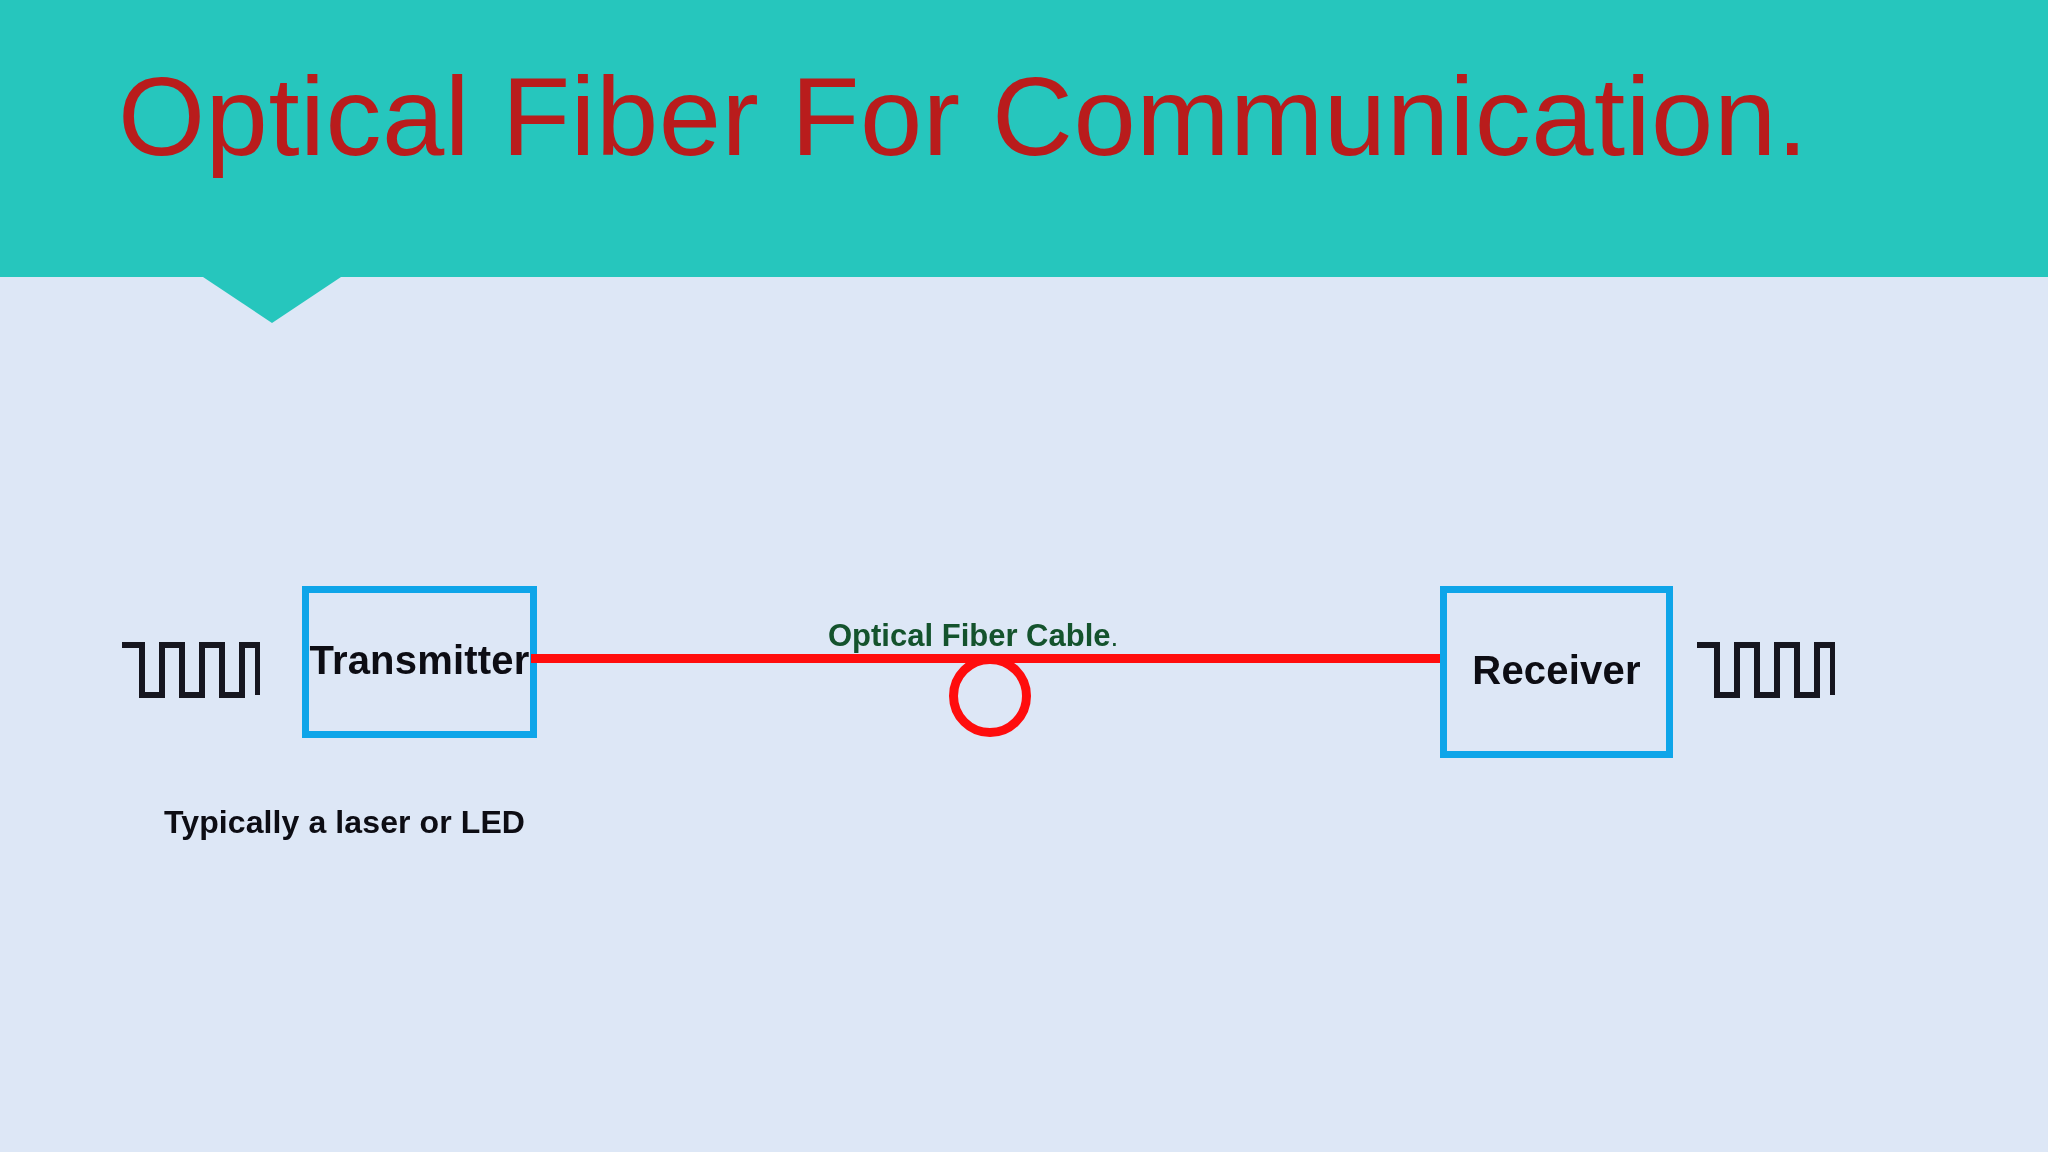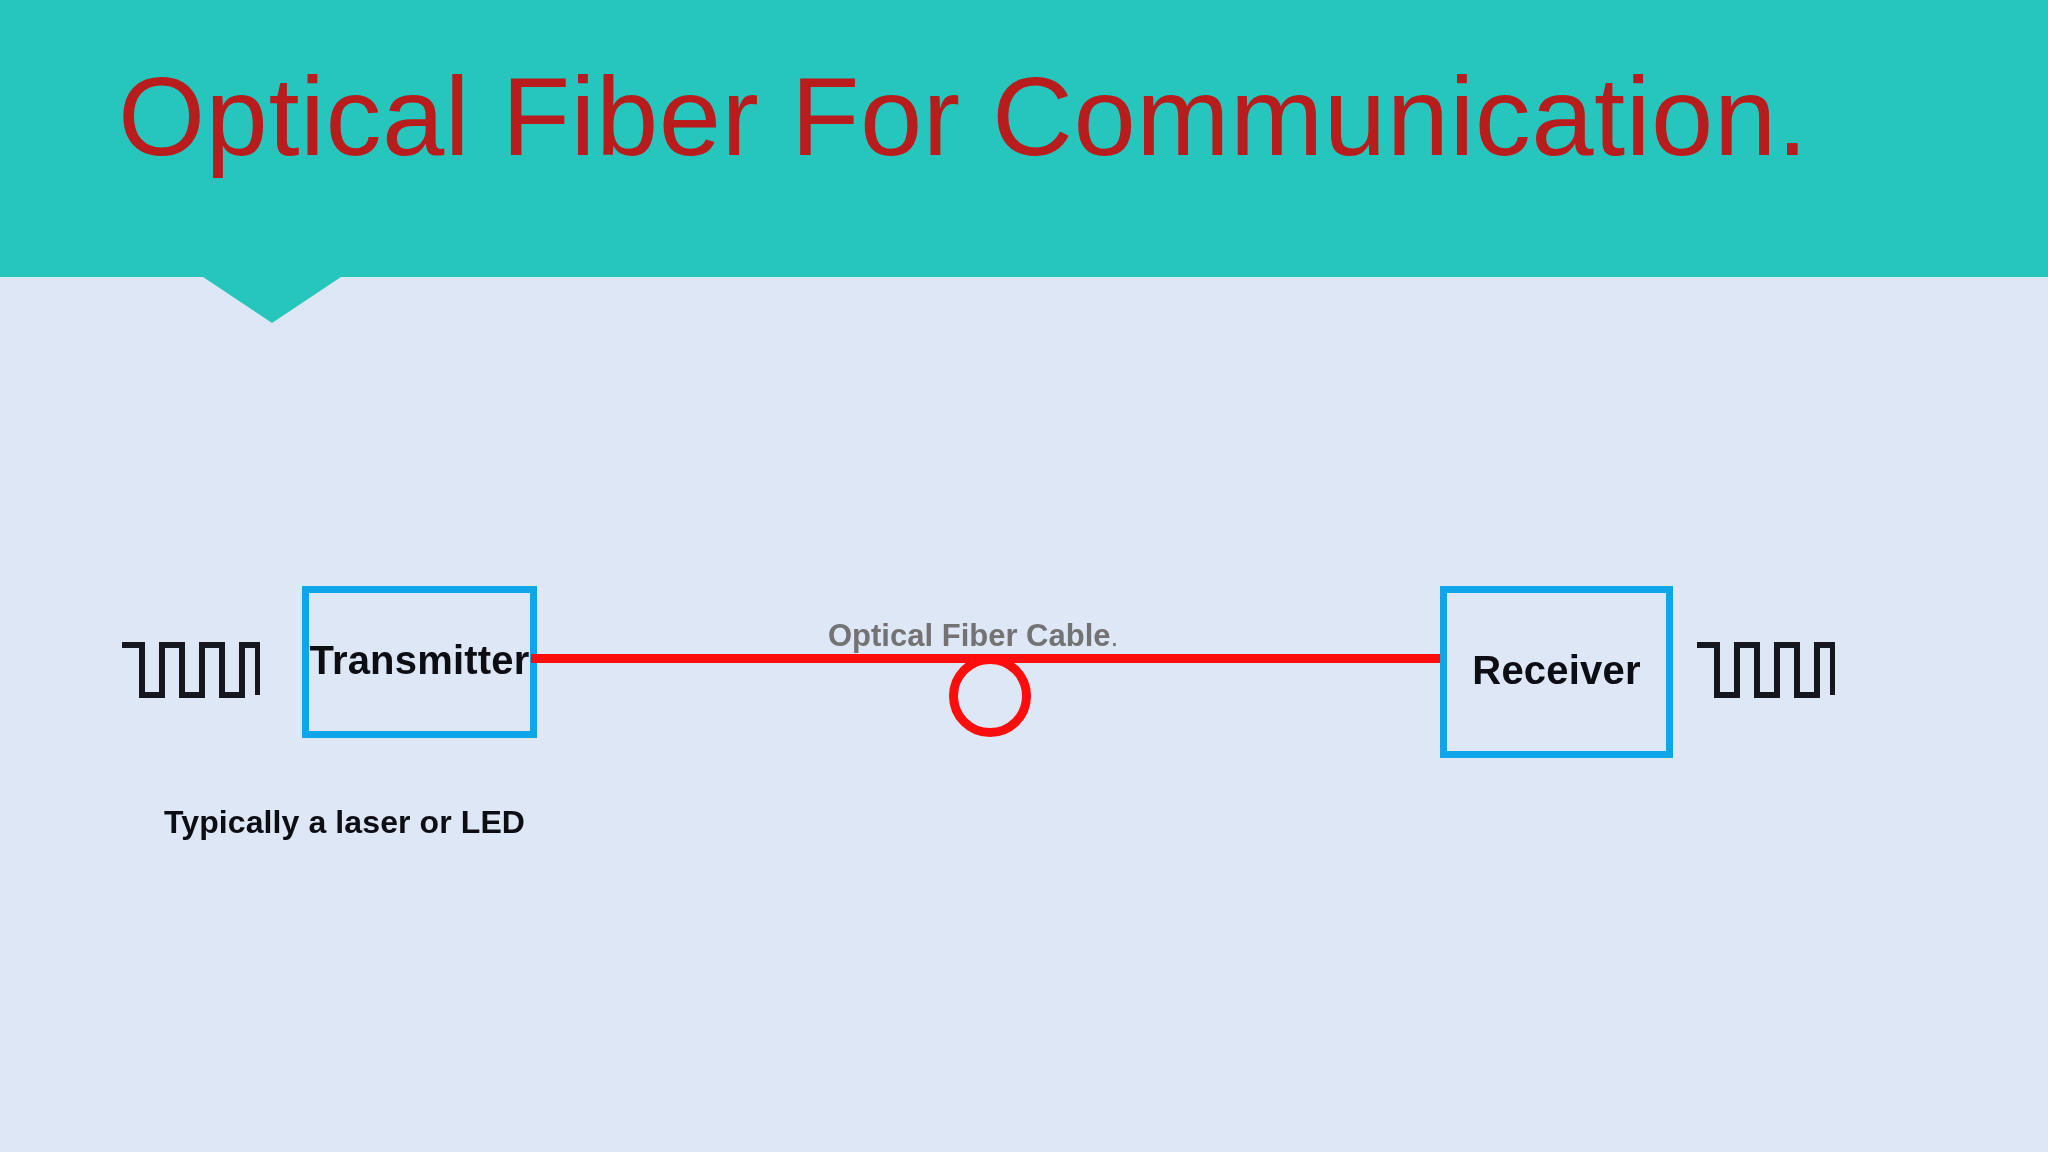--- a/index.html
+++ b/index.html
@@ -121,21 +121,21 @@
     box-sizing: border-box;
     background: transparent;
   }
   .fiber-label {
     position: absolute;
     left: 828px;
     top: 341px;
     font-family: "Liberation Sans", sans-serif;
     font-size: 31px;
     font-weight: 700;
-    color: #737373;
+    color: #14532d;
     white-space: nowrap;
   }
   .fiber-label .dot {
     font-weight: 400;
     font-size: 28px;
   }
 
   
   .waveform {
     position: absolute;

